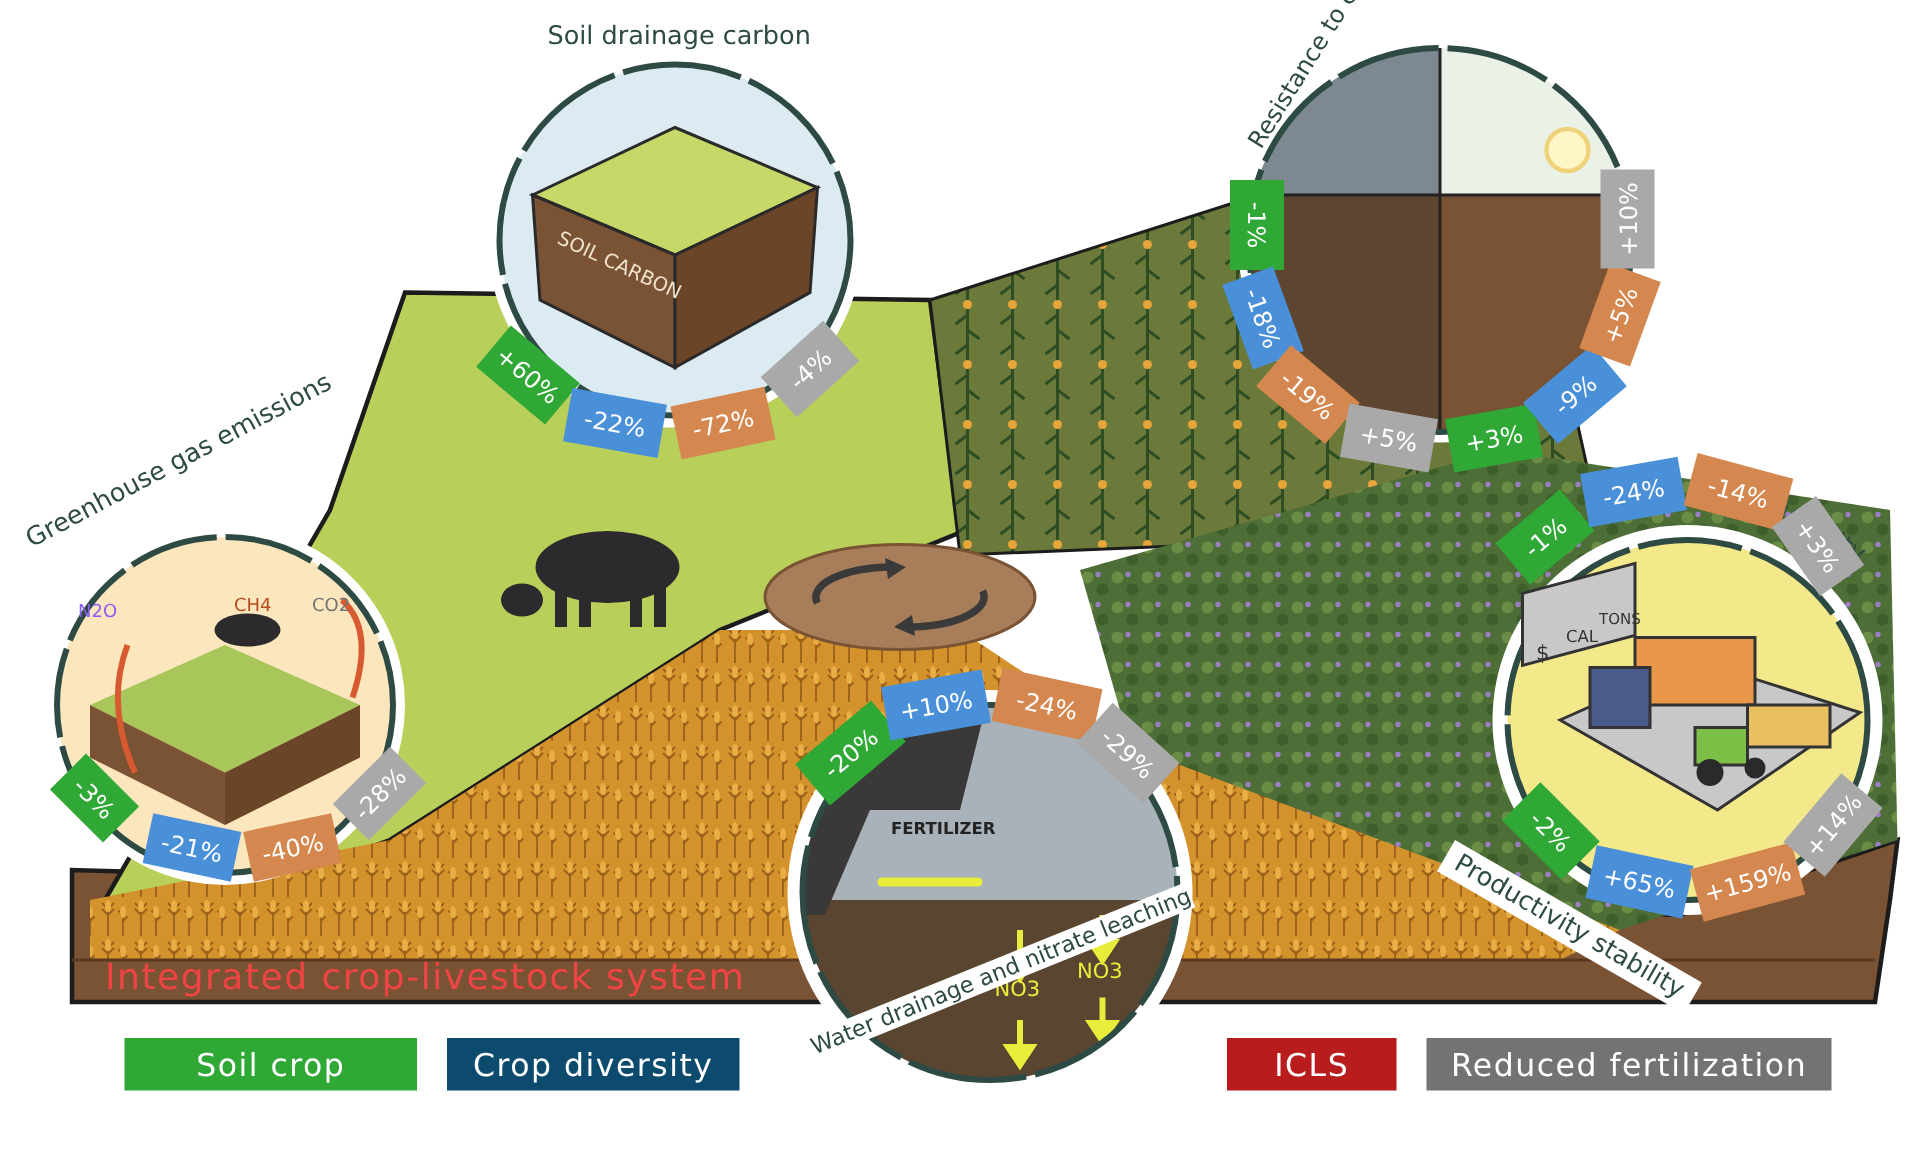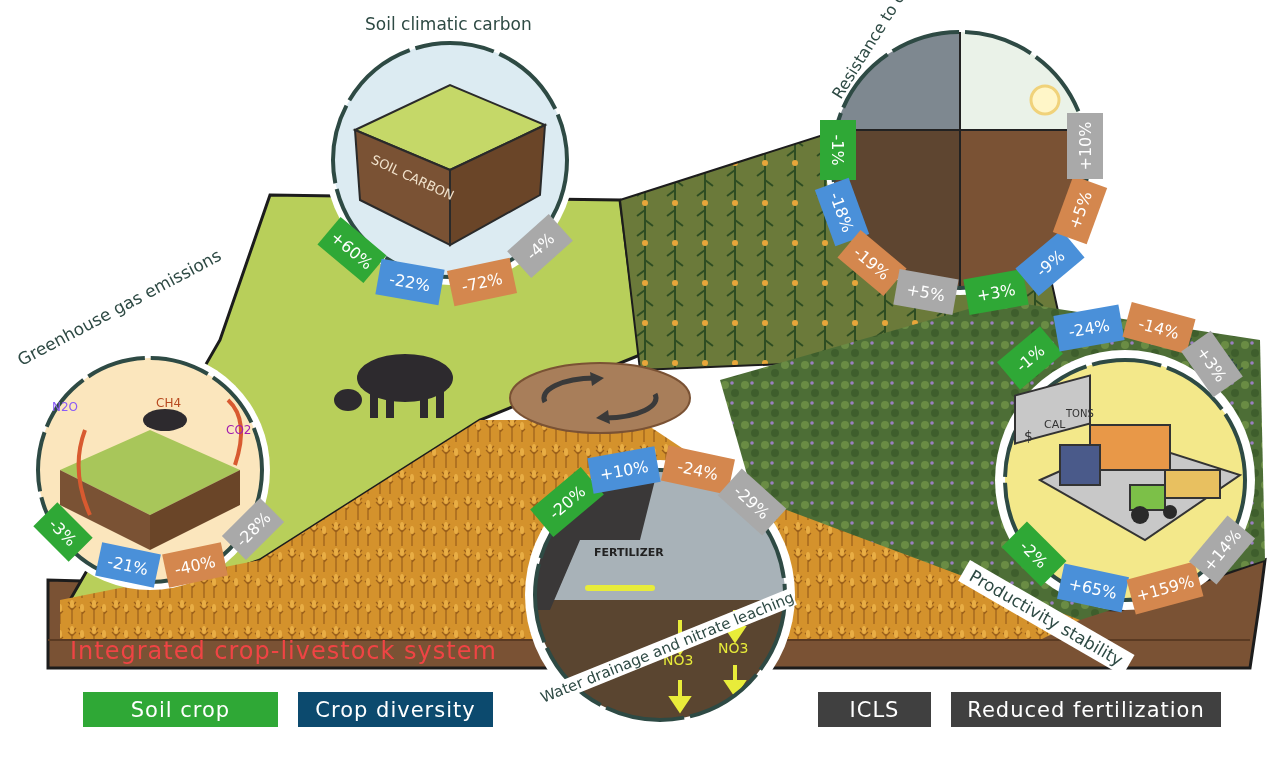--- a/index.html
+++ b/index.html
@@ -75,36 +75,36 @@
     <path d="M60 170 L150 130 L240 170 L150 215 Z" fill="#a8c65a"></path>
     <path d="M60 170 L150 215 L150 250 L60 205 Z" fill="#7a5234"></path>
     <path d="M150 215 L240 170 L240 205 L150 250 Z" fill="#6a4528"></path>
     <ellipse cx="165" cy="120" rx="22" ry="11" fill="#2d2a2e"></ellipse>
     <path d="M90 215 Q70 170 85 130" fill="none" stroke="#d85a30" stroke-width="4"></path>
     <path d="M235 165 Q250 120 228 100" fill="none" stroke="#d85a30" stroke-width="4"></path>
   </svg>
   <div class="abs" style="left:14px;top:52px;font-size:17px;color:#2e4a44;transform:rotate(-28deg);transform-origin:left top;white-space:nowrap;">Greenhouse gas emissions</div>
   <div class="abs" style="left:52px;top:100px;font-size:12px;color:#8b5cf6;">N2O</div>
   <div class="abs" style="left:108px;top:96px;font-size:12px;color:#b84a20;margin-left:48px;">CH4</div>
-  <div class="abs" style="left:226px;top:96px;font-size:12px;color:#a21caf;margin-top:27px;">CO2</div>
+  <div class="abs" style="left:208px;top:96px;font-size:12px;color:#737373;">CO2</div>
   <div class="abs" style="left:38px;top:215px;width:50px;height:34px;background:#2fa836;color:#fff;font-size:16px;display:flex;align-items:center;justify-content:center;transform:rotate(45deg);">-3%</div>
   <div class="abs" style="left:98px;top:248px;width:60px;height:34px;background:#4a90d9;color:#fff;font-size:16px;display:flex;align-items:center;justify-content:center;transform:rotate(12deg);">-21%</div>
   <div class="abs" style="left:165px;top:248px;width:60px;height:34px;background:#d4874e;color:#fff;font-size:16px;display:flex;align-items:center;justify-content:center;transform:rotate(-12deg);">-40%</div>
   <div class="abs" style="left:226px;top:212px;width:54px;height:34px;background:#a9a9a9;color:#fff;font-size:16px;display:flex;align-items:center;justify-content:center;transform:rotate(-45deg);">-28%</div>
 </div>
 
 <div class="abs" style="left:300px;top:0;width:300px;height:320px;">
   <svg width="300" height="320" viewBox="0 0 300 320">
     <circle cx="150" cy="160" r="125" fill="#ffffff"></circle>
     <circle cx="150" cy="160" r="117" fill="#dcebf2" stroke="#2e4a44" stroke-width="4" stroke-dasharray="80 6"></circle>
     <path d="M55 130 L150 85 L245 125 L150 170 Z" fill="#c5d868" stroke="#2a2a2a" stroke-width="2"></path>
     <path d="M55 130 L150 170 L150 245 L60 200 Z" fill="#7a5234" stroke="#2a2a2a" stroke-width="2"></path>
     <path d="M150 170 L245 125 L240 195 L150 245 Z" fill="#6a4528" stroke="#2a2a2a" stroke-width="2"></path>
   </svg>
-  <div class="abs" style="left:65px;top:14px;font-size:17px;color:#2e4a44;white-space:nowrap;">Soil climatic carbon</div>
+  <div class="abs" style="left:65px;top:14px;font-size:17px;color:#2e4a44;white-space:nowrap;">Soil drainage carbon</div>
   <div class="abs" style="left:68px;top:170px;font-size:13px;color:#f1e2cc;transform:rotate(25deg);white-space:nowrap;">SOIL CARBON</div>
   <div class="abs" style="left:22px;top:232px;width:60px;height:36px;background:#2fa836;color:#fff;font-size:16px;display:flex;align-items:center;justify-content:center;transform:rotate(40deg);">+60%</div>
   <div class="abs" style="left:78px;top:264px;width:64px;height:36px;background:#4a90d9;color:#fff;font-size:16px;display:flex;align-items:center;justify-content:center;transform:rotate(10deg);">-22%</div>
   <div class="abs" style="left:150px;top:264px;width:64px;height:36px;background:#d4874e;color:#fff;font-size:16px;display:flex;align-items:center;justify-content:center;transform:rotate(-12deg);">-72%</div>
   <div class="abs" style="left:212px;top:228px;width:56px;height:36px;background:#a9a9a9;color:#fff;font-size:16px;display:flex;align-items:center;justify-content:center;transform:rotate(-42deg);">-4%</div>
 </div>
 
 <div class="abs" style="left:800px;top:0;width:330px;height:330px;">
   <svg width="330" height="330" viewBox="0 0 330 330">
     <circle cx="160" cy="160" r="135" fill="#ffffff"></circle>
@@ -199,18 +199,18 @@
   <div class="abs" style="left:212px;top:44px;width:60px;height:36px;background:#a9a9a9;color:#fff;font-size:16px;display:flex;align-items:center;justify-content:center;transform:rotate(42deg);">-29%</div>
   <div class="abs" style="left:28px;top:250px;font-size:15px;color:#2e4a44;transform:rotate(-22deg);transform-origin:left top;white-space:nowrap;background:#ffffff;">Water drainage and nitrate leaching</div>
 </div>
 
 <div class="legend-box" style="left:83px;width:195px;background:#2fa836;">
   <span>Soil crop</span>
 </div>
 <div class="legend-box" style="left:298px;width:195px;background:#0c4a6e;">
   <span>Crop diversity</span>
 </div>
-<div class="legend-box" style="left:818px;width:113px;background:#404040;">
+<div class="legend-box" style="left:818px;width:113px;background:#b91c1c;">
   <span>ICLS</span>
 </div>
-<div class="legend-box" style="left:951px;width:270px;background:#404040;">
+<div class="legend-box" style="left:951px;width:270px;background:#737373;">
   <span>Reduced fertilization</span>
 </div>
 
 </body></html>

